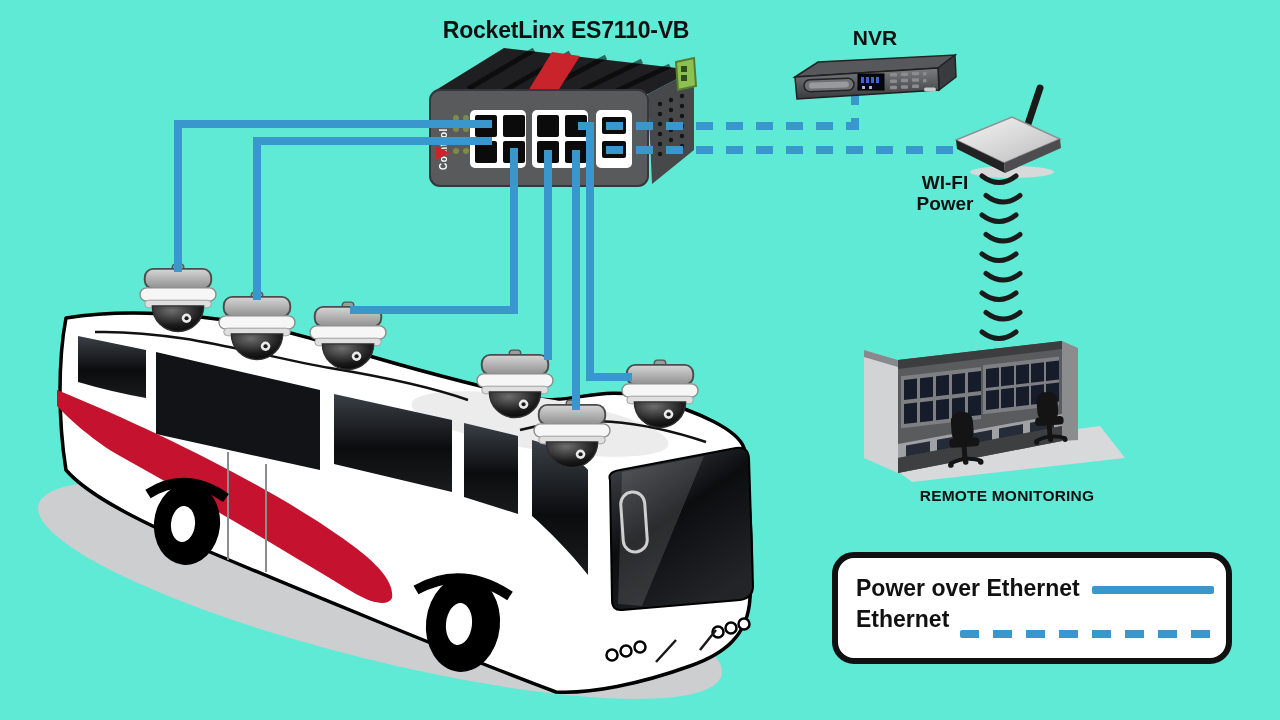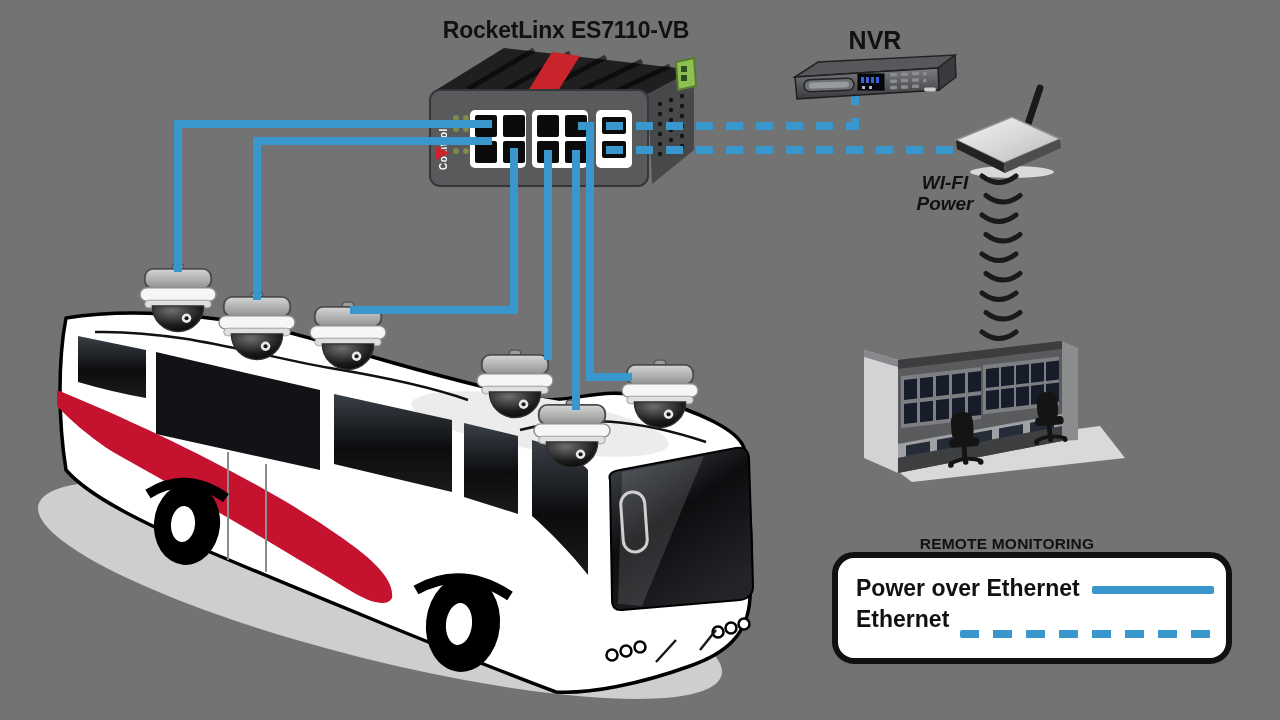--- a/index.html
+++ b/index.html
@@ -1,23 +1,23 @@
 <!DOCTYPE html>
 <html style="--line-blue: #3A97CE;"><head>
 <meta charset="utf-8">
 <style>
   html,body{margin:0;padding:0;background:#fff;}
-  #canvas{position:relative;width:1280px;height:720px;background:#737373;overflow:hidden;
+  #canvas{position:relative;width:1280px;height:720px;background:#5eead4;overflow:hidden;
           font-family:"Liberation Sans",sans-serif;}
   #scene{position:absolute;left:0;top:0;}
   .lbl{position:absolute;color:#111;font-weight:bold;text-align:center;}
   .title-lbl{left:420px;top:17px;width:292px;font-size:23px;letter-spacing:-0.2px;}
-  .nvr-lbl{left:815px;top:26px;width:120px;font-size:25px;}
-  .router-lbl{left:890px;top:172px;width:110px;font-size:19px;line-height:21px;font-style:italic;}
-  .monitor-lbl{left:876px;top:487px;width:262px;font-size:15.5px;letter-spacing:.2px;margin-top:48px;}
+  .nvr-lbl{left:815px;top:26px;width:120px;font-size:21px;}
+  .router-lbl{left:890px;top:172px;width:110px;font-size:19px;line-height:21px;}
+  .monitor-lbl{left:876px;top:487px;width:262px;font-size:15.5px;letter-spacing:.2px;}
   
   .conn{fill:none;stroke:var(--line-blue,#3A97CE);stroke-width:8;}
   .conn.eth{stroke-dasharray:17 13;}
   
   .legend{position:absolute;left:832px;top:552px;width:400px;height:112px;border:6px solid #111;
           border-radius:22px;background:#fff;box-sizing:border-box;}
   .legend-label{position:absolute;left:18px;font-size:23px;font-weight:bold;color:#111;white-space:nowrap;}
   .legend-label.r1{top:17px;}
   .legend-label.r2{top:48px;}
   .legend-line{position:absolute;height:8px;border-radius:2px;}

